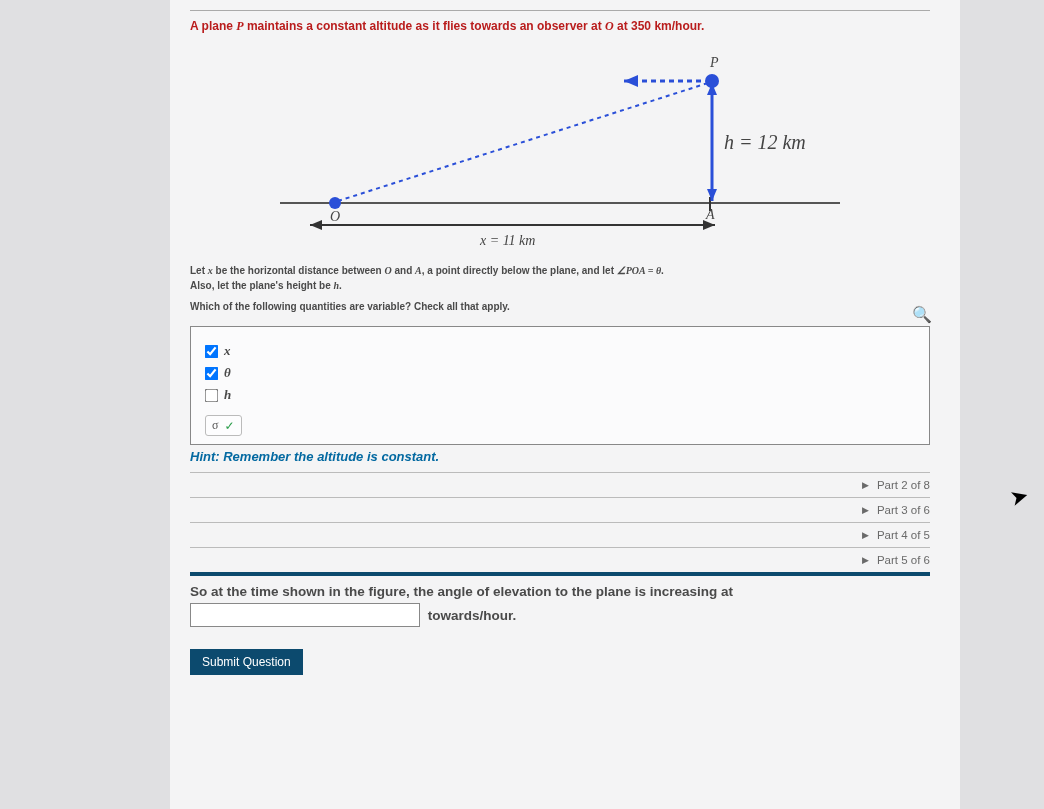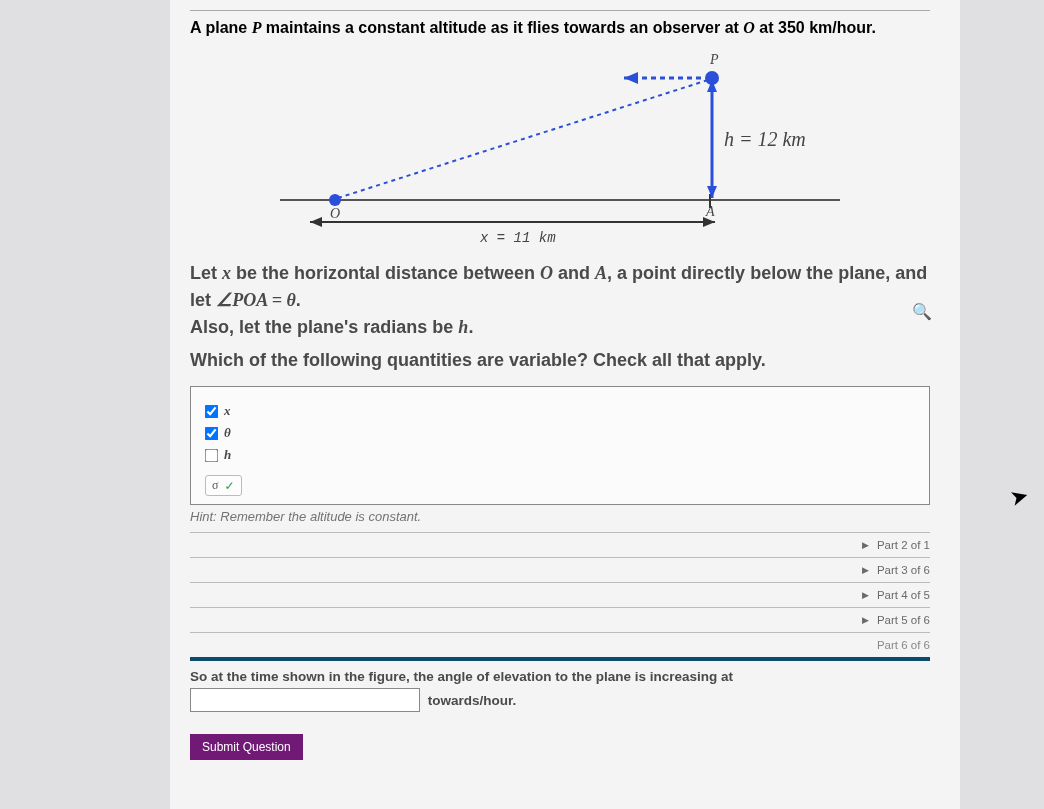--- a/index.html
+++ b/index.html
@@ -22,42 +22,42 @@
   }
   .part-nav-top {
     text-align: right;
     font-size: 11px;
     color: #7a7a7a;
     padding-bottom: 6px;
   }
   .part-nav-top .tri { font-size: 9px; vertical-align: middle; }
   .divider-top { border-top: 1px solid #aaa; margin-bottom: 8px; }
   .problem-statement {
-    font-size: 16px;
-    color: #000000;
+    font-size: 12px;
+    color: #b91c1c;
     font-weight: 600;
-    margin-bottom: 3px;
+    margin-bottom: 9px;
   }
   .problem-statement .mi { font-style: italic; font-family: 'Times New Roman', serif; }
   .diagram-wrap { width: 100%; display:flex; justify-content:center; }
   .diagram {
     width: 560px;
     height: 200px;
     position: relative;
     margin: 10px 0 4px 0;
   }
   .zoom-icon {
     position: absolute;
     right: -2px;
     top: 262px;
     color: #8a8a8a;
     font-size: 16px;
   }
   .body-text {
-    font-size: 18px;
+    font-size: 10px;
     color: #4a4a4a;
     font-weight: 600;
     line-height: 1.5;
     margin-top: 6px;
   }
   .body-text .mi { font-style: italic; font-family: 'Times New Roman', serif; }
   .answers-box {
     border: 1px solid #888;
     background: #fbfbfc;
     margin: 12px 0 4px 0;
@@ -84,22 +84,22 @@
     padding:2px 6px;
     font-size:12px;
     color:#5a5a5a;
     border-radius:3px;
     margin-top:6px;
   }
   .preview-chip .sigma { font-family: 'Times New Roman', serif; }
   .preview-chip .check { color: #2a9d4a; font-size:12px; }
   .hint-text {
     font-size: 13px;
-    color: #737373;
-    font-weight: 400;
+    color: #0369a1;
+    font-weight: 700;
     margin-bottom: 8px;
   }
   .part-row {
     display:flex;
     justify-content:flex-end;
     align-items:center;
     border-top: 1px solid #bbb;
     padding: 6px 0;
     font-size: 11.5px;
     color:#6a6a6a;
@@ -119,21 +119,21 @@
     border: 1px solid #888;
     background: #fff;
     margin-top: 4px;
     margin-right: 4px;
     padding: 2px 4px;
     font-size: 13px;
   }
   .submit-btn {
     display:inline-block;
     margin-top: 22px;
-    background: #701a75;
+    background: #0c4a6e;
     color: #fff;
     font-size: 12px;
     padding: 6px 12px;
     border: none;
     cursor: pointer;
   }
   .cursor-arrow {
     position: absolute;
     left: 1010px;
     top: 484px;
@@ -174,28 +174,28 @@
 
         <line x1="344" y1="28" x2="424" y2="28" stroke="#2a4fd8" stroke-width="3" stroke-dasharray="5,4"></line>
         <polygon points="344,28 358,22 358,34" fill="#2a4fd8"></polygon>
 
         <line x1="58" y1="148" x2="428" y2="30" stroke="#2a4fd8" stroke-width="2" stroke-dasharray="4,4"></line>
       </svg>
       <span style="position:absolute; left:430px; top:2px; font-style:italic; font-family:'Times New Roman',serif; font-size:14px; color:#444;">P</span>
       <span style="position:absolute; left:50px; top:156px; font-style:italic; font-family:'Times New Roman',serif; font-size:14px; color:#444;">O</span>
       <span style="position:absolute; left:426px; top:154px; font-style:italic; font-family:'Times New Roman',serif; font-size:14px; color:#444;">A</span>
       <span style="position:absolute; left:444px; top:78px; font-style:italic; font-family:'Times New Roman',serif; font-size:20px; color:#444;">h = 12 km</span>
-      <span style="position:absolute; left:200px; top:180px; font-style:italic; font-family:Liberation Mono, monospace; font-size:14px; color:#444;">x = 11 km</span>
+      <span style="position:absolute; left:200px; top:180px; font-style:italic; font-family:Liberation Serif, serif; font-size:14px; color:#444;">x = 11 km</span>
     </div>
     <span class="zoom-icon">🔍</span>
   </div>
 
   <div class="body-text">
     <span>Let </span><span class="mi">x</span><span> be the horizontal distance between </span><span class="mi">O</span><span> and </span><span class="mi">A</span><span>, a point directly below the plane, and let </span><span class="mi">∠POA = θ</span><span>.</span><br>
-    <span>Also, let the plane's radians be </span><span class="mi">h</span><span>.</span>
+    <span>Also, let the plane's height be </span><span class="mi">h</span><span>.</span>
   </div>
 
   <div class="body-text" style="">Which of the following quantities are variable? Check all that apply.</div>
 
   <div class="answers-box">
     <label class="opt">
       <input type="checkbox" checked="" style="">
       <span class="mi">x</span>
     </label>
     <label class="opt">
@@ -211,36 +211,33 @@
       <span class="check">✓</span>
     </div>
   </div>
 
   <div class="hint-text">
     <span style="font-style:italic;">Hint: Remember the altitude is constant.</span>
   </div>
 
   <div class="part-row">
       <span class="tri">▶</span>
-      <span>Part 2 of 1</span>
+      <span>Part 2 of 8</span>
     </div>
   <div class="part-row">
       <span class="tri">▶</span>
       <span>Part 3 of 6</span>
     </div>
   <div class="part-row">
       <span class="tri">▶</span>
       <span>Part 4 of 5</span>
     </div>
   <div class="part-row">
       <span class="tri">▶</span>
       <span>Part 5 of 6</span>
-    </div>
-  <div class="part-row" style="color:#888;">
-      <span>Part 6 of 6</span>
     </div>
 
   <div class="final-row">
     <span>So at the time shown in the figure, the angle of elevation to the plane is increasing at</span><br>
     <input class="answer-input" type="text" style=""><span> towards/hour.</span>
   </div>
 
   <button class="submit-btn">Submit Question</button>
 </div>
 

